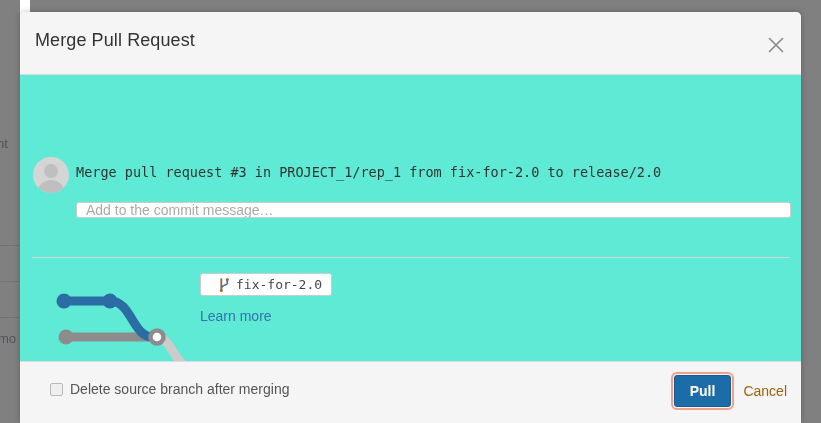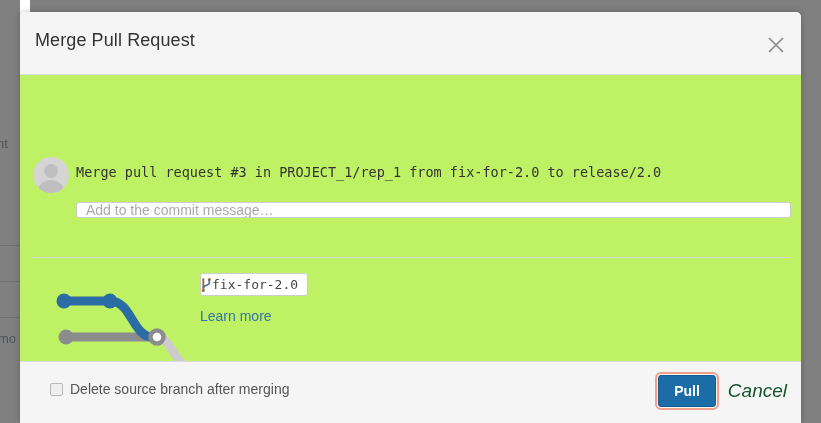--- a/index.html
+++ b/index.html
@@ -31,21 +31,21 @@
   .modal-title{
     position:absolute;left:15px;top:18px;
     font-size:18px;color:#333333;letter-spacing:.1px;
   }
   .close-btn{
     position:absolute;right:12px;top:20px;width:26px;height:26px;
     cursor:pointer;background:none;border:none;padding:0;
   }
   .close-btn svg{display:block;}
 
-  .modal-body{position:relative;height:287px;background:#bef264;}
+  .modal-body{position:relative;height:287px;background:#5eead4;}
 
   
   .avatar{
     position:absolute;left:13px;top:82px;width:36px;height:36px;border-radius:50%;
     background:#d5d5d5;overflow:hidden;
   }
   .avatar .head{position:absolute;left:11px;top:7px;width:14px;height:14px;border-radius:50%;background:#bfbfbf;}
   .avatar .body{position:absolute;left:4px;top:23px;width:28px;height:22px;border-radius:14px 14px 0 0;background:#bfbfbf;}
 
   .commit-line{
@@ -66,23 +66,23 @@
   .divider{
     position:absolute;left:12px;top:182px;width:758px;height:1px;background:#d7d7d7;
   }
 
   
   .graph{position:absolute;left:0px;top:196px;width:200px;height:115px;}
   .graph svg{display:block;}
 
   .chips{position:absolute;left:180px;top:198px;width:320px;}
   .chip{
-    display:inline-flex;align-items:center;
+    display:inline-flex;align-items:center;gap:6px;
     height:23px;box-sizing:border-box;
-    padding:0 9px 0 0;margin-bottom:10px;
+    padding:0 9px 0 18px;margin-bottom:10px;
     border:1px solid #cccccc;border-radius:3px;background:#ffffff;
     font-family:"DejaVu Sans Mono","Liberation Mono",monospace;
     font-size:13px;color:#444444;white-space:nowrap;
     cursor:pointer;
   }
   .chip-row{display:block;}
   .branch-ico{display:inline-block;width:11px;height:14px;flex:0 0 auto;}
   .learn-more{
     display:inline-block;margin-top:2px;
     font-family:"Liberation Sans",sans-serif;font-size:14px;
@@ -107,23 +107,22 @@
   .btn-area{position:absolute;right:14px;top:13px;display:flex;align-items:center;gap:12px;}
   .merge-btn{
     background:#1c6ca8;border:1px solid #175d92;border-radius:3px;
     color:#ffffff;font-size:14px;font-weight:bold;
     padding:7px 15px;cursor:pointer;
     outline:2px solid #f0a08b;outline-offset:1px;
     font-family:"Liberation Sans",sans-serif;
   }
   .cancel-btn{
     background:none;border:none;padding:0;
-    color:#14532d;font-size:19px;cursor:pointer;
+    color:#a16207;font-size:14px;cursor:pointer;
     font-family:"Liberation Sans",sans-serif;
-    font-style:italic;
   }
 </style>
 </head>
 <body>
 
 <div class="screen">
 
   <div class="bg-layer">
     <div class="bg-card" style="left:20px;top:0px;width:10px;height:340px;"></div>
     <div class="bg-card" style="left:20px;top:346px;width:10px;height:60px;background:#f2f2f2;"></div>

